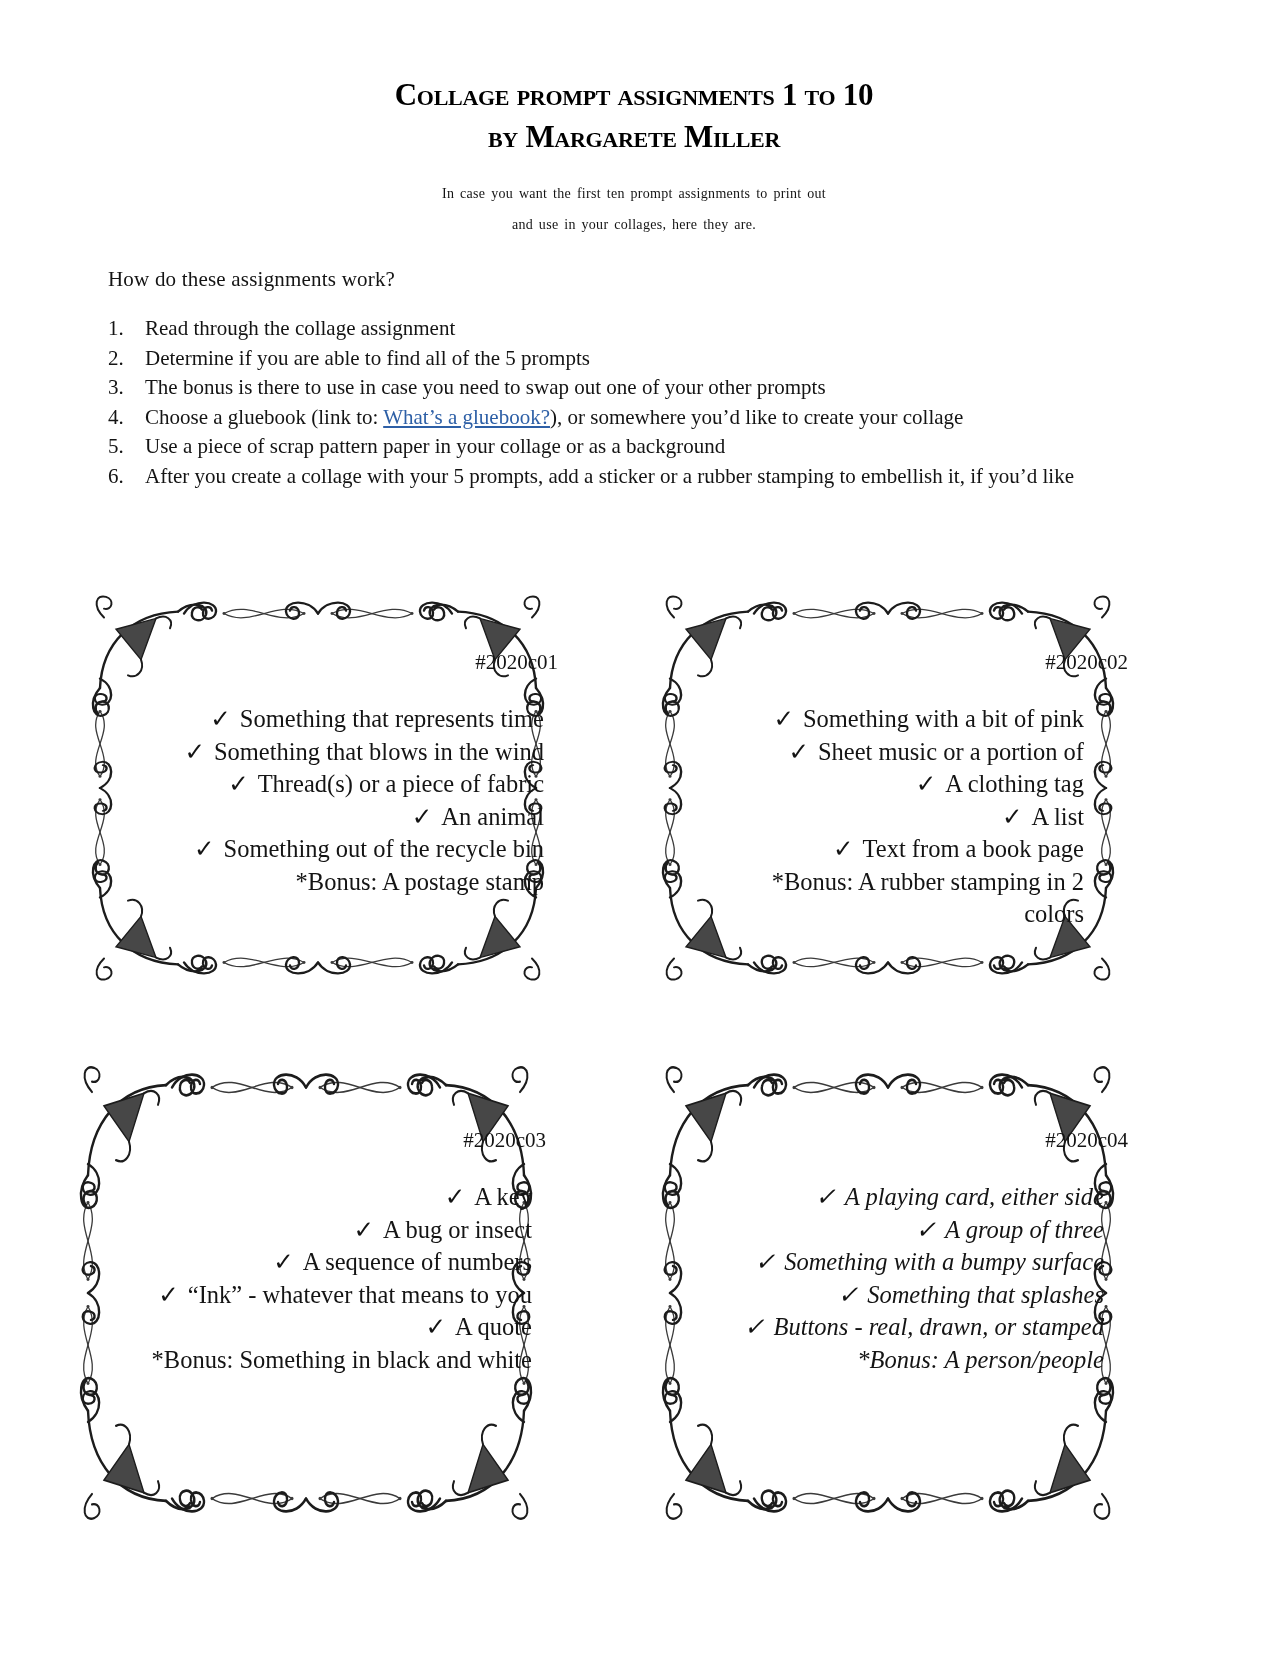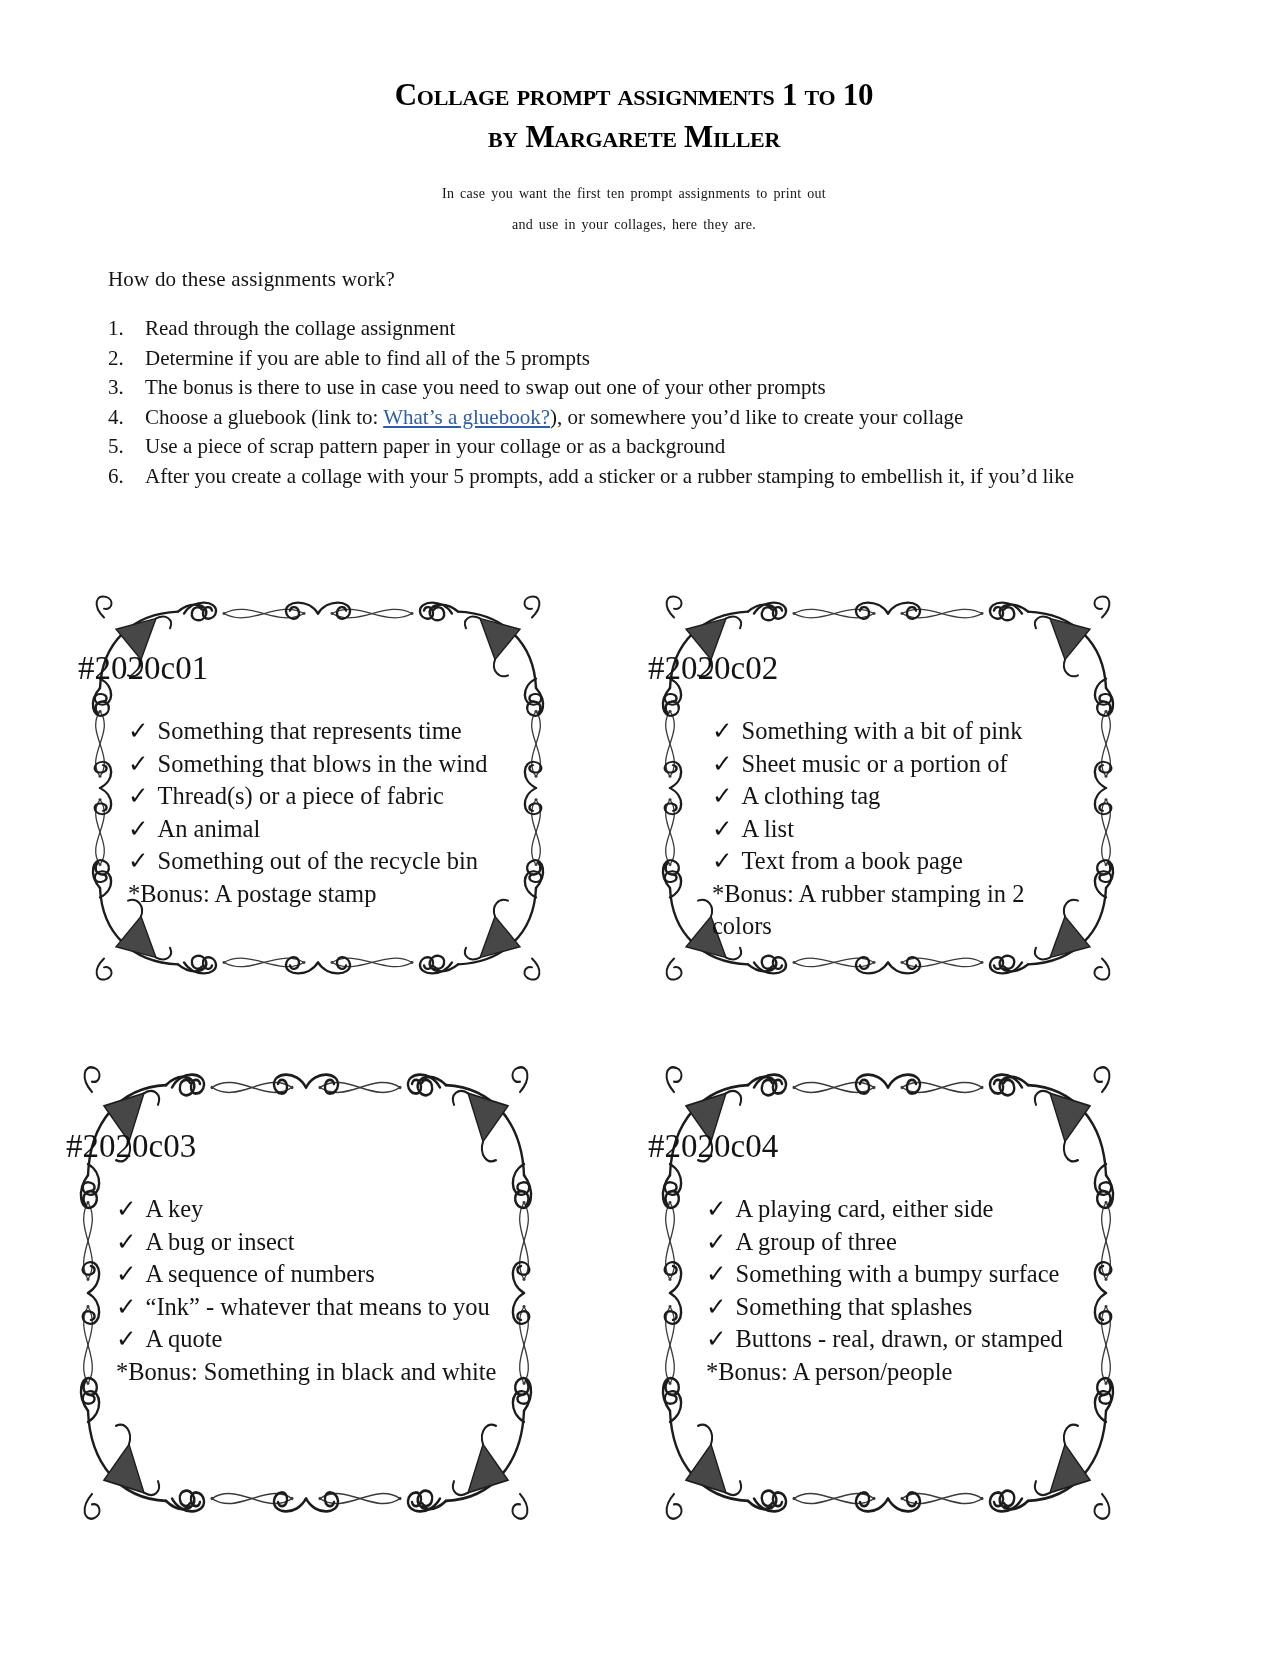--- a/index.html
+++ b/index.html
@@ -29,29 +29,29 @@
   .instr-text{flex:1;white-space:pre-wrap;}
   .instr-link{color:#2d5fa6;text-decoration:underline;cursor:pointer;}
   .instr-link:empty{display:none;}
 
   .card{position:absolute;width:480px;}
   .card1{left:78px;top:592px;height:392px;}
   .card2{left:648px;top:592px;height:392px;}
   .card3{left:66px;top:1062px;height:462px;}
   .card4{left:648px;top:1062px;height:462px;}
   .frame{position:absolute;left:0;top:0;width:100%;height:100%;}
-  .card-id{position:relative;text-align:left;font-size:33px;margin-top:58px;}
+  .card-id{position:relative;text-align:right;font-size:21px;margin-top:58px;}
   .card3 .card-id,.card4 .card-id{margin-top:66px;}
   .card-body{position:relative;margin-top:28px;font-size:24.5px;line-height:32.5px;}
   .card1 .card-body{padding:0 14px 0 50px;}
   .card2 .card-body{padding:0 44px 0 64px;}
   .card3 .card-body{padding:0 14px 0 50px;}
-  .card4 .card-body{padding:0 24px 0 58px;}
+  .card4 .card-body{padding:0 24px 0 58px;font-style:italic;}
   .chk{padding-right:9px;}
-  .citem,.card-bonus{text-align:left;}
+  .citem,.card-bonus{text-align:right;}
 </style>
 </head>
 <body>
 
 <svg width="0" height="0" style="position:absolute" aria-hidden="true">
   <defs>
     <g id="scrollR" stroke="#1c1c1c" fill="none" stroke-width="2.4" stroke-linecap="round">
       <path d="M0,0 C10,-16 33,-13 32,-2 C31,7 18,8 19,-1 C20,-8 27,-8 28,-3"></path>
     </g>
     <g id="dscrollL" stroke="#1c1c1c" fill="none" stroke-width="2.4" stroke-linecap="round">

